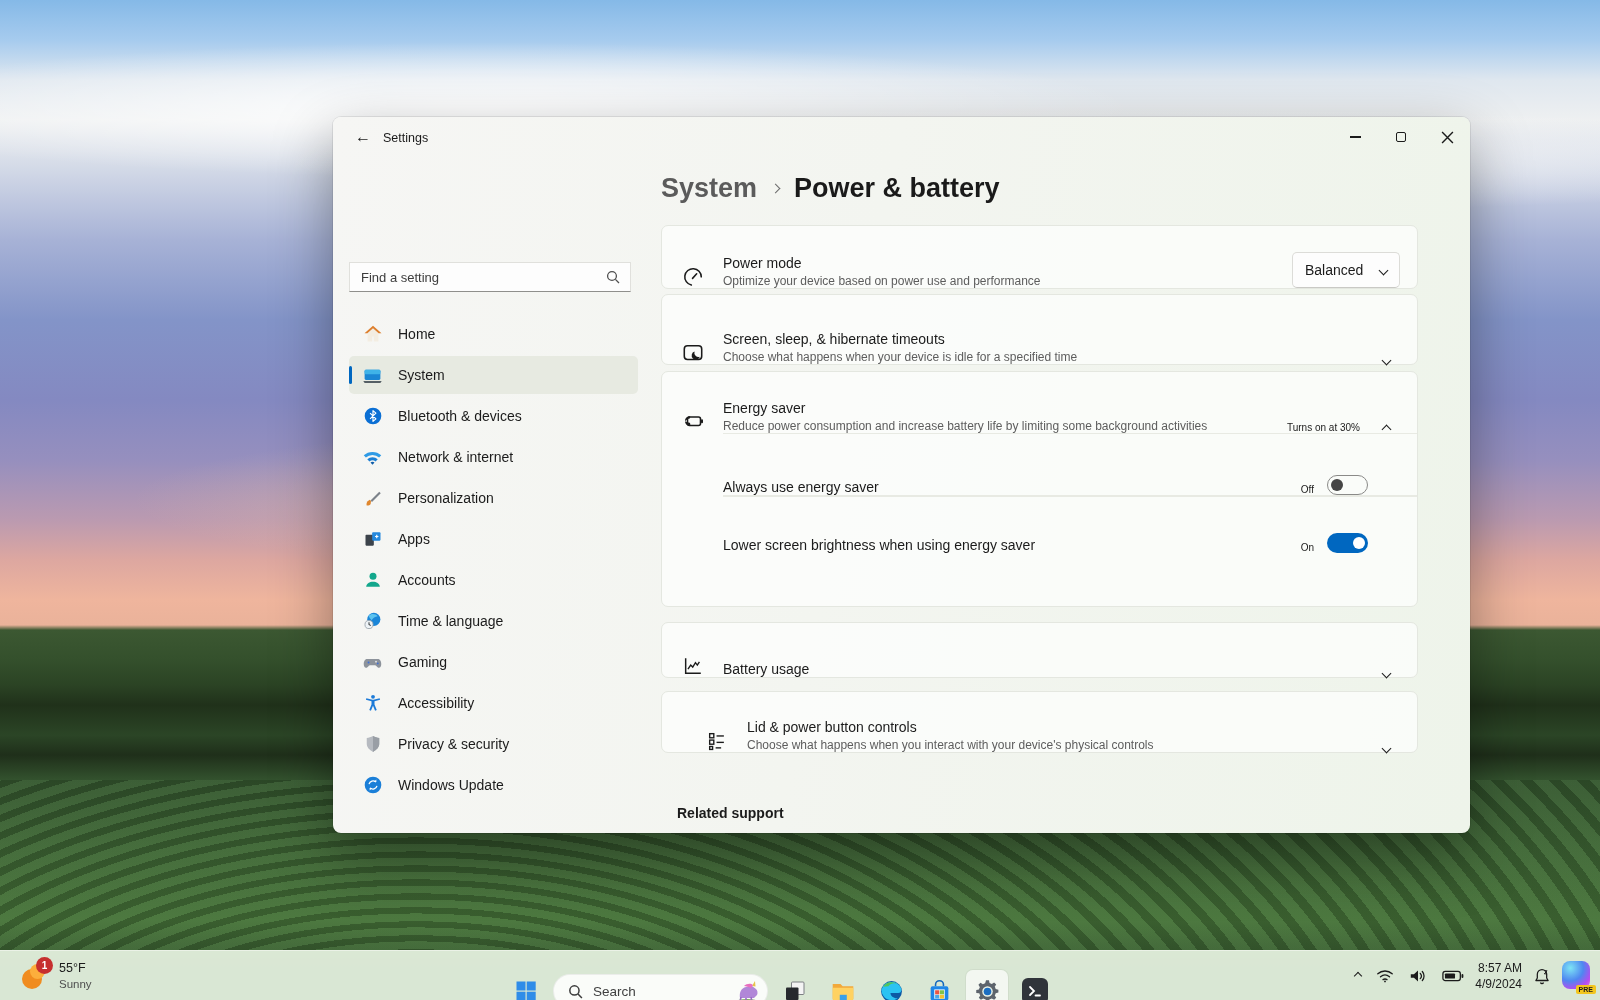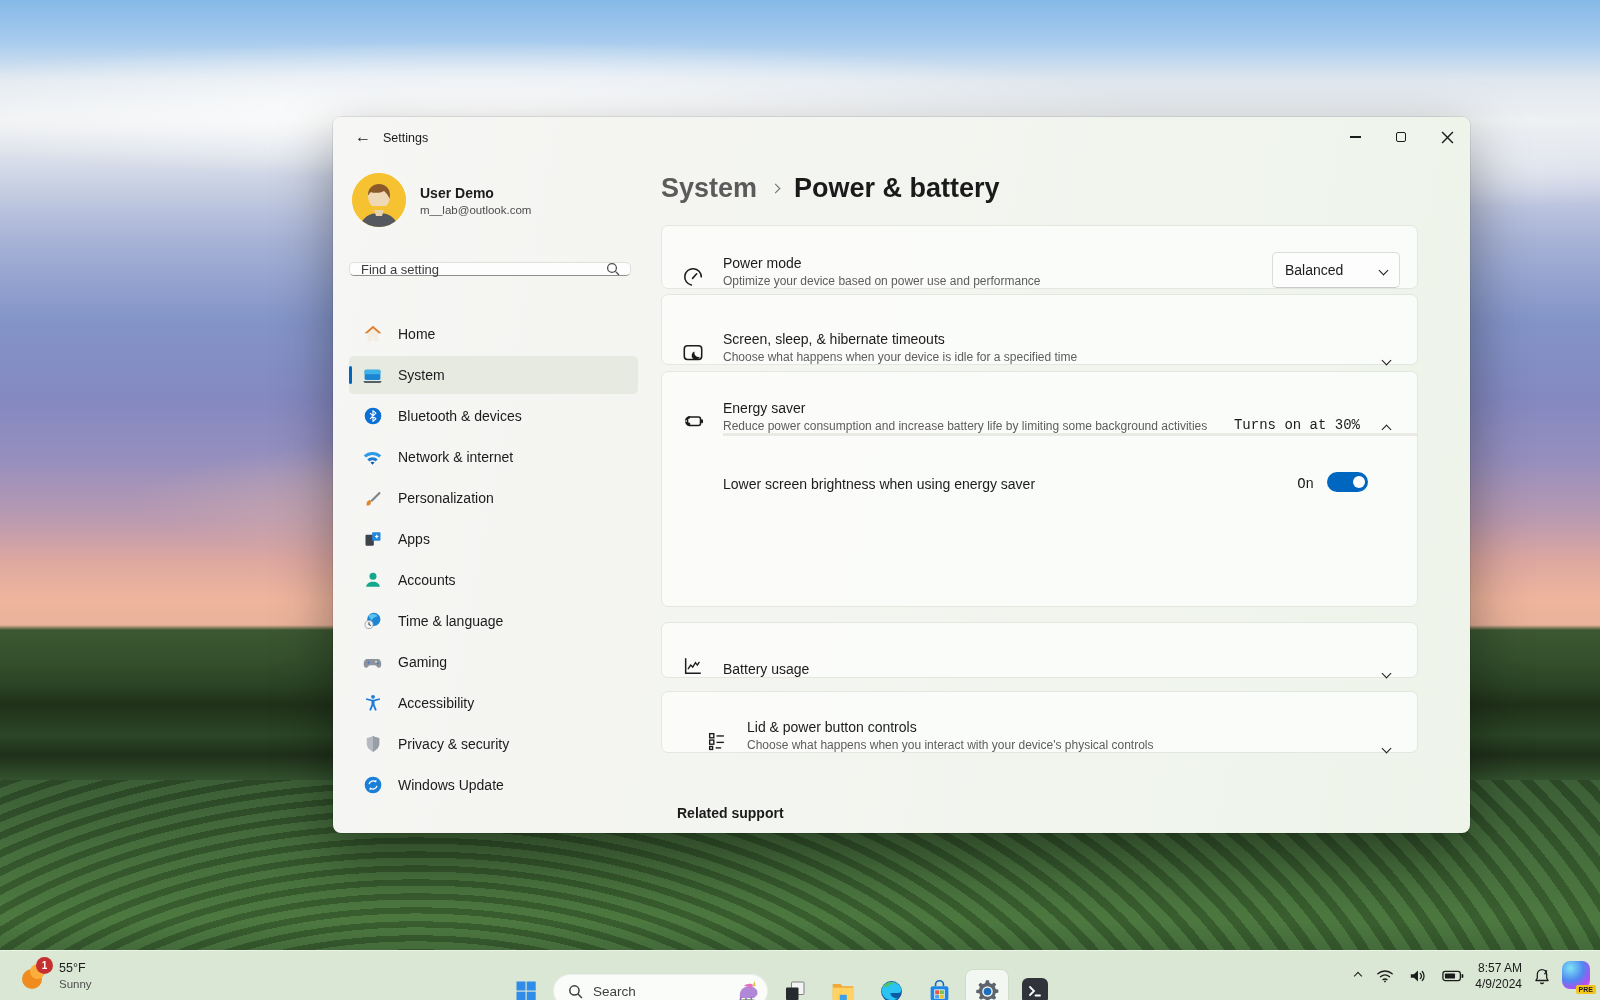--- a/index.html
+++ b/index.html
@@ -38,22 +38,22 @@
   .caption-btns { position:absolute; right:0; top:0; height:40px; display:flex; }
   .cap { width:46px; height:40px; display:flex; align-items:center; justify-content:center; }
   .glyph-min { width:11px; height:1.3px; background:#1b1b1b; }
   .glyph-max { width:10px; height:10px; border:1.3px solid #1b1b1b; border-radius:2px; }
 
   
   .profile { position:absolute; left:19px; top:56px; display:flex; align-items:center; gap:14px; }
   .avatar { width:54px; height:54px; border-radius:50%; overflow:hidden; background:#f8c63a; flex:none; }
   .p-name { font-size:14px; font-weight:700; color:#1b1b1b; }
   .p-email { font-size:11.5px; color:#4d4d4d; margin-top:3px; }
-  .search-box { position:absolute; left:16px; top:145px; width:282px; height:14px; background:#fdfdfd;
-    border:1px solid #e0e0dc; border-bottom:1px solid #8f8f8c; border-radius:5px; display:flex; align-items:center; }
+  .search-box { position:absolute; left:16px; top:145px; width:282px; height:30px; background:#fdfdfd;
+    border:1px solid #e0e0dc; border-bottom:1px solid #8f8f8c; border-radius:0; display:flex; align-items:center; }
   .search-box input { flex:1; border:0; outline:0; background:transparent; font-size:13px; color:#1b1b1b;
     padding:0 8px 0 11px; font-family:inherit; }
   .search-box input::placeholder { color:#3c3c3c; }
   .mag { margin-right:10px; flex:none; }
 
   .nav { position:absolute; left:16px; top:198px; width:289px; }
   .nav-item { position:relative; height:38px; margin-bottom:3px; border-radius:5px;
     display:flex; align-items:center; gap:15px; padding-left:13px; cursor:pointer; }
   .nav-item.selected { background:#e7eae1; }
   .nav-item.selected::before { content:""; position:absolute; left:0; top:10px; width:3px; height:18px;
@@ -78,21 +78,21 @@
   .c-title { font-size:14px; color:#1b1b1b; }
   .c-desc { font-size:12px; color:#5d5d5d; margin-top:3px; }
   .flexspace { flex:1; }
 
   .dropdown { height:36px; background:#fdfdfd; border:1px solid #dcdcd8; border-bottom-color:#c9c9c5;
     border-radius:5px; display:flex; align-items:center; justify-content:space-between;
     font-size:14px; color:#1b1b1b; padding:0 12px; cursor:pointer; }
 
   .divider { height:1px; background:#e8eae3; margin-left:61px; }
   .sub-label { font-size:14px; color:#1b1b1b; }
-  .state-txt { font-size:14px; color:#1b1b1b; margin-right:13px;font-family:Liberation Mono, monospace; }
+  .state-txt { font-size:10px; color:#1b1b1b; margin-right:13px; }
 
   .toggle { width:41px; height:20px; border-radius:11px; position:relative; cursor:pointer; flex:none; }
   .toggle.off { border:1px solid #8a8a88; background:transparent; }
   .toggle.off .knob { position:absolute; left:3px; top:3px; width:12px; height:12px; border-radius:50%; background:#454545; }
   .toggle.on { background:#0067c0; }
   .toggle.on .knob { position:absolute; right:3px; top:4px; width:12px; height:12px; border-radius:50%; background:#ffffff; }
 
   .related { position:absolute; left:328px; top:688px; font-size:14px; font-weight:700; color:#1b1b1b;margin-left:16px; }
 
   
@@ -149,35 +149,20 @@
             <div class="glyph-max"></div>
           </div>
         <div class="cap">
           <svg width="13" height="13" viewBox="0 0 12 12">
               <path d="M1 1l10 10M11 1L1 11" stroke="#1b1b1b" stroke-width="1.3"></path>
             </svg>
         </div>
       </div>
     </div>
 
-    <div class="profile">
-      <div class="avatar">
-        <svg width="54" height="54" viewBox="0 0 54 54">
-          <circle cx="27" cy="27" r="27" fill="#f6c232"></circle>
-          <path d="M27 12c7 0 11 5 11 11 0 4-1.5 8-4 10h-14c-2.5-2-4-6-4-10 0-6 4-11 11-11z" fill="#efd9b4"></path>
-          <path d="M16 22c0-7 5-11 11-11s11 4 11 11c0 1.5-.2 3-.6 4-1-4-3.4-6-5.4-8-3 2-10 2.5-13 1-1 .8-1.6 1.6-2.4 3-.4-.2-.6.2-.6 0z" fill="#8b5a2b"></path>
-          <path d="M8 54c2-10 10-14 19-14s17 4 19 14z" fill="#55595f"></path>
-          <path d="M22 37h10l-2 6h-6z" fill="#e9d2aa"></path>
-        </svg>
-      </div>
-      <div>
-        <div class="p-name">User Demo</div>
-        <div class="p-email">m__lab@outlook.com</div>
-      </div>
-    </div>
 
     <div class="search-box">
       <input placeholder="Find a setting" style="">
       <svg class="mag" width="14" height="14" viewBox="0 0 14 14">
         <circle cx="6" cy="6" r="4.4" fill="none" stroke="#4f4f4f" stroke-width="1.3"></circle>
         <path d="M9.4 9.4 13 13" stroke="#4f4f4f" stroke-width="1.3"></path>
       </svg>
     </div>
 
     <div class="nav">
@@ -313,21 +298,21 @@
           <svg width="22" height="22" viewBox="0 0 24 24" fill="none" stroke="#1b1b1b" stroke-width="1.7" stroke-linecap="round">
             <path d="M5 17.5a9 9 0 1 1 14 .2" transform="rotate(-40 12 12)"></path>
               <path d="M11.5 13.5 16 8.5"></path>
           </svg>
         </div>
         <div>
           <div class="c-title">Power mode</div>
           <div class="c-desc">Optimize your device based on power use and performance</div>
         </div>
         <div class="flexspace"></div>
-        <div class="dropdown" style="width:128px; margin-right:17px;">
+        <div class="dropdown" style="width:108px; margin-right:17px;">
           <span>Balanced</span>
           <span class="chev down dark"></span>
         </div>
       </div>
     </div>
 
     <div class="card" style="top:177px; height:71px;">
       <div class="row" style="height:100%;">
         <div class="card-ico">
           <svg width="22" height="22" viewBox="0 0 24 24">
@@ -356,20 +341,29 @@
         </div>
         <div>
           <div class="c-title">Energy saver</div>
           <div class="c-desc">Reduce power consumption and increase battery life by limiting some background activities</div>
         </div>
         <div class="flexspace"></div>
         <span class="state-txt" style="margin-right:23px;">Turns on at 30%</span>
         <span class="chev up dark" style="margin-right:27px;"></span>
       </div>
       <div class="divider"></div>
+      <div class="row" style="height:61px;">
+        <div style="width:61px;"></div>
+        <div class="sub-label">Always use energy saver</div>
+        <div class="flexspace"></div>
+        <span class="state-txt">Off</span>
+        <div class="toggle off" style="margin-right:49px;">
+            <div class="knob"></div>
+          </div>
+      </div>
       <div class="divider"></div>
       <div class="divider"></div>
       <div class="row" style="height:56px;">
         <div style="width:61px;"></div>
         <div class="sub-label">Lower screen brightness when using energy saver</div>
         <div class="flexspace"></div>
         <span class="state-txt">On</span>
         <div class="toggle on" style="margin-right:49px;">
             <div class="knob"></div>
           </div>

